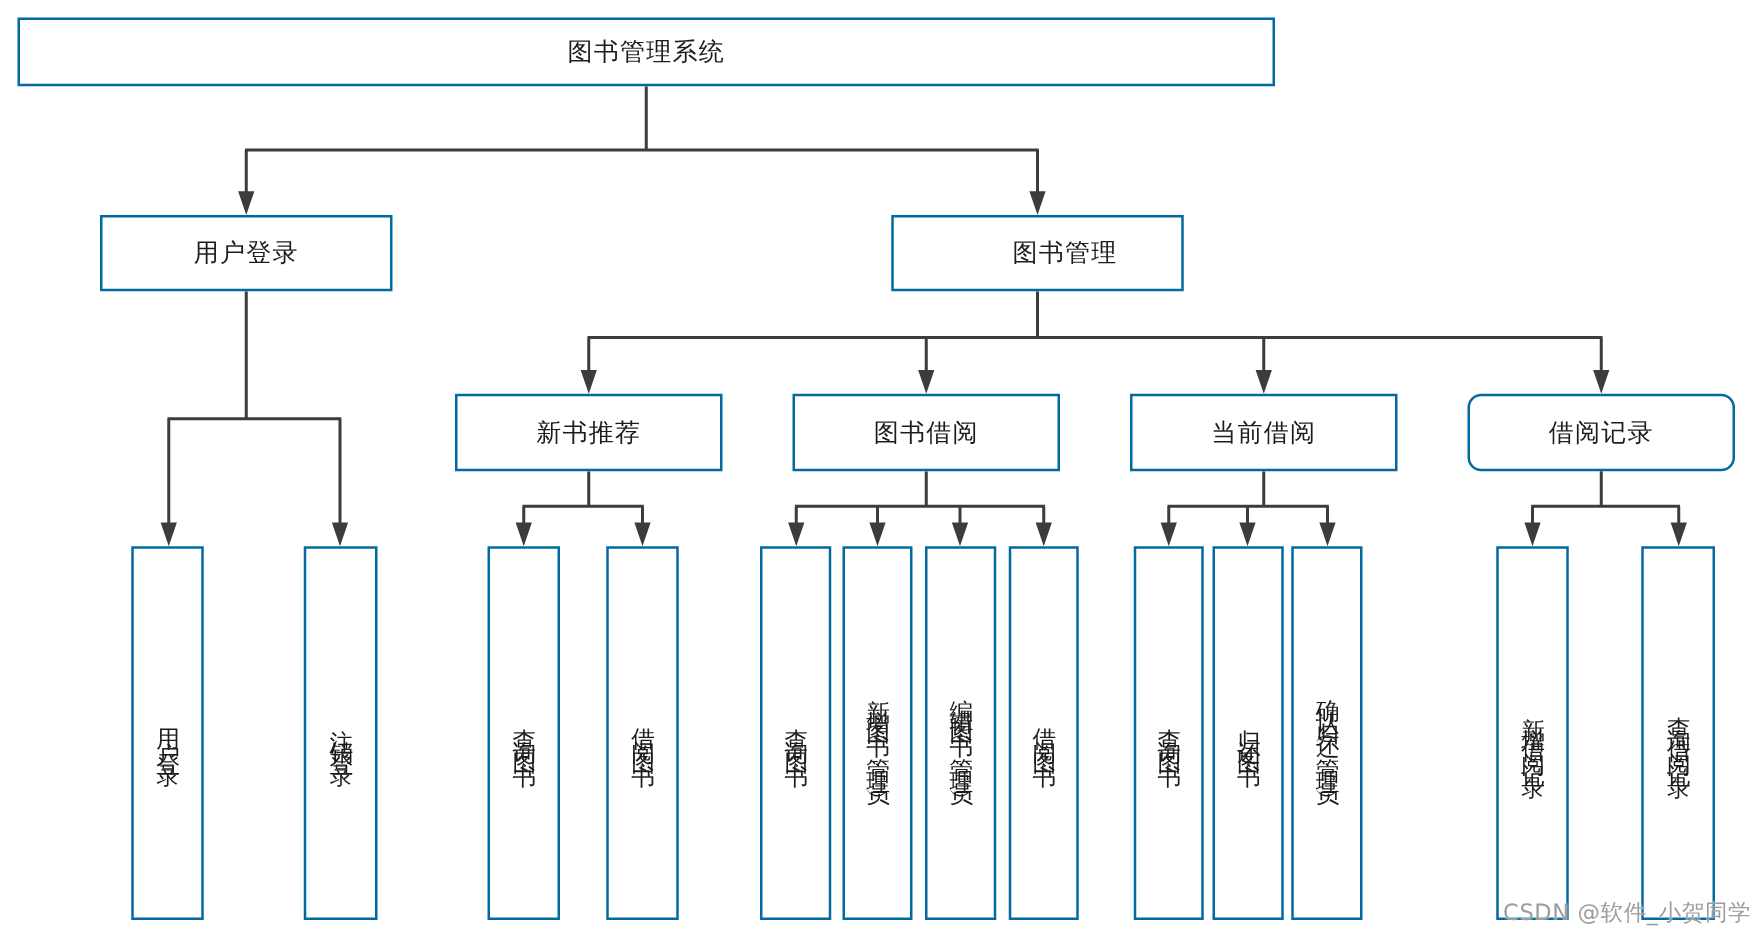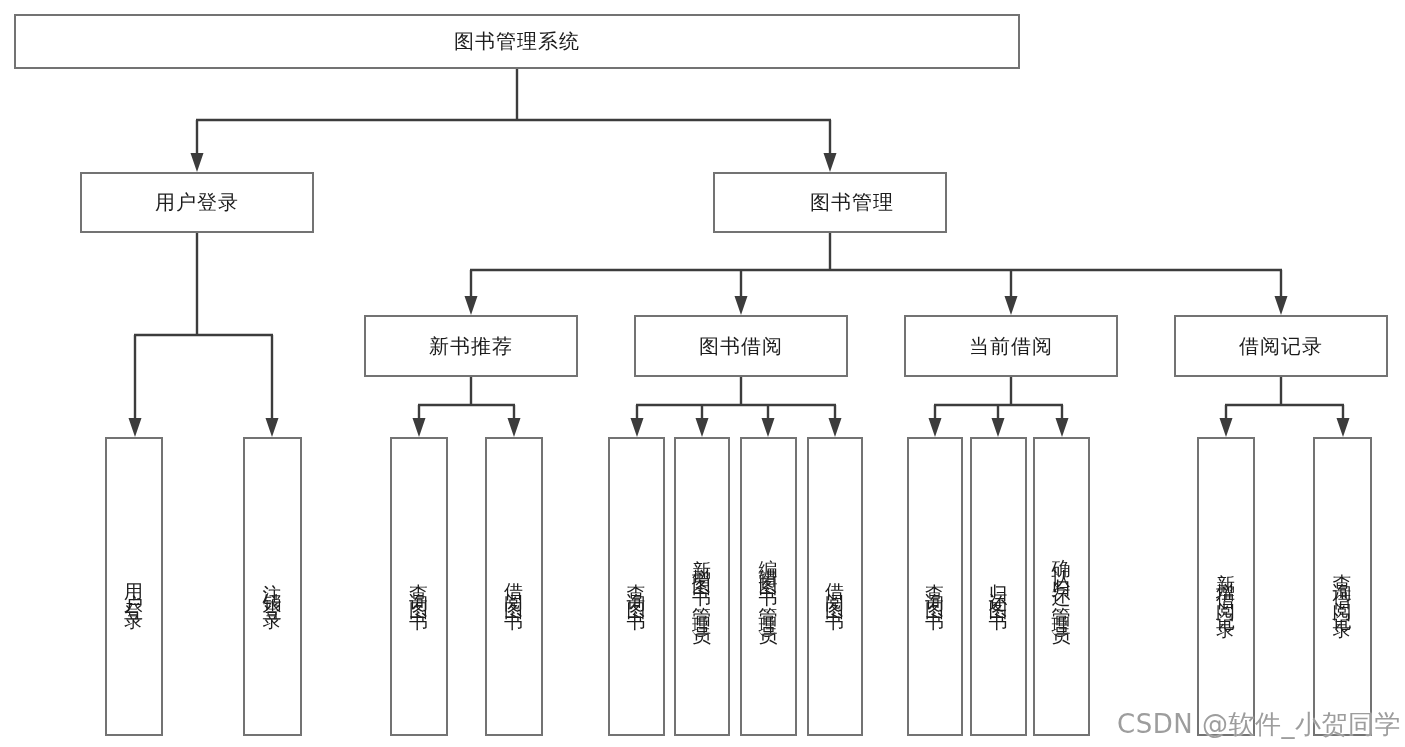--- a/index.html
+++ b/index.html
@@ -5,31 +5,31 @@
   html,body{margin:0;padding:0;}
   body{
     width:1405px;height:747px;background:#ffffff;position:relative;overflow:hidden;
     font-family:"DejaVu Sans","Liberation Sans",sans-serif;color:#1c1c1c;
   }
   .canvas{position:absolute;inset:0;width:1405px;height:747px;}
   svg.connectors{position:absolute;left:0;top:0;width:1405px;height:747px;z-index:1;}
   svg.connectors path.branch{fill:none;stroke:#3c3c3c;stroke-width:2.4;}
   svg.connectors path.arrow{fill:#3c3c3c;stroke:none;}
   .node{
-    position:absolute;box-sizing:border-box;background:#ffffff;border:2px solid #737373;
+    position:absolute;box-sizing:border-box;background:#ffffff;border:2px solid #0369a1;
     display:flex;align-items:center;justify-content:center;z-index:2;
   }
   .h-label{font-size:20px;letter-spacing:1px;white-space:nowrap;}
   .v-label{
     writing-mode:vertical-rl;text-orientation:mixed;
     font-size:19px;line-height:1;letter-spacing:0.5em;white-space:nowrap;
   }
   .watermark{
     position:absolute;right:4px;bottom:5px;z-index:5;
-    font-size:26px;color:#9d9d9d;letter-spacing:0.5px;white-space:nowrap;
+    font-size:18px;color:#9d9d9d;letter-spacing:0.5px;white-space:nowrap;
     text-shadow:0 0 2px #ffffff;
   }
 </style>
 </head>
 <body>
 
 <div class="canvas">
 
   <svg class="connectors" viewBox="0 0 1405 747">
     <g>
@@ -75,21 +75,21 @@
 
   <div class="node" style="left:634px;top:315px;width:214px;height:62px;">
     <span class="h-label">图书借阅</span>
   </div>
   <div class="node" style="left:364px;top:315px;width:214px;height:62px;">
     <span class="h-label">新书推荐</span>
   </div>
   <div class="node" style="left:904px;top:315px;width:214px;height:62px;justify-content:center;">
     <span class="h-label">当前借阅</span>
   </div>
-  <div class="node" style="left:1174px;top:315px;width:214px;height:62px;">
+  <div class="node" style="left:1174px;top:315px;width:214px;height:62px;border-radius:11px;">
     <span class="h-label">借阅记录</span>
   </div>
 
   <div class="node" style="left:105px;top:437px;width:58px;height:299px;">
     <span class="v-label">用户登录</span>
   </div>
   <div class="node" style="left:243px;top:437px;width:59px;height:299px;">
     <span class="v-label">注销登录</span>
   </div>
 

